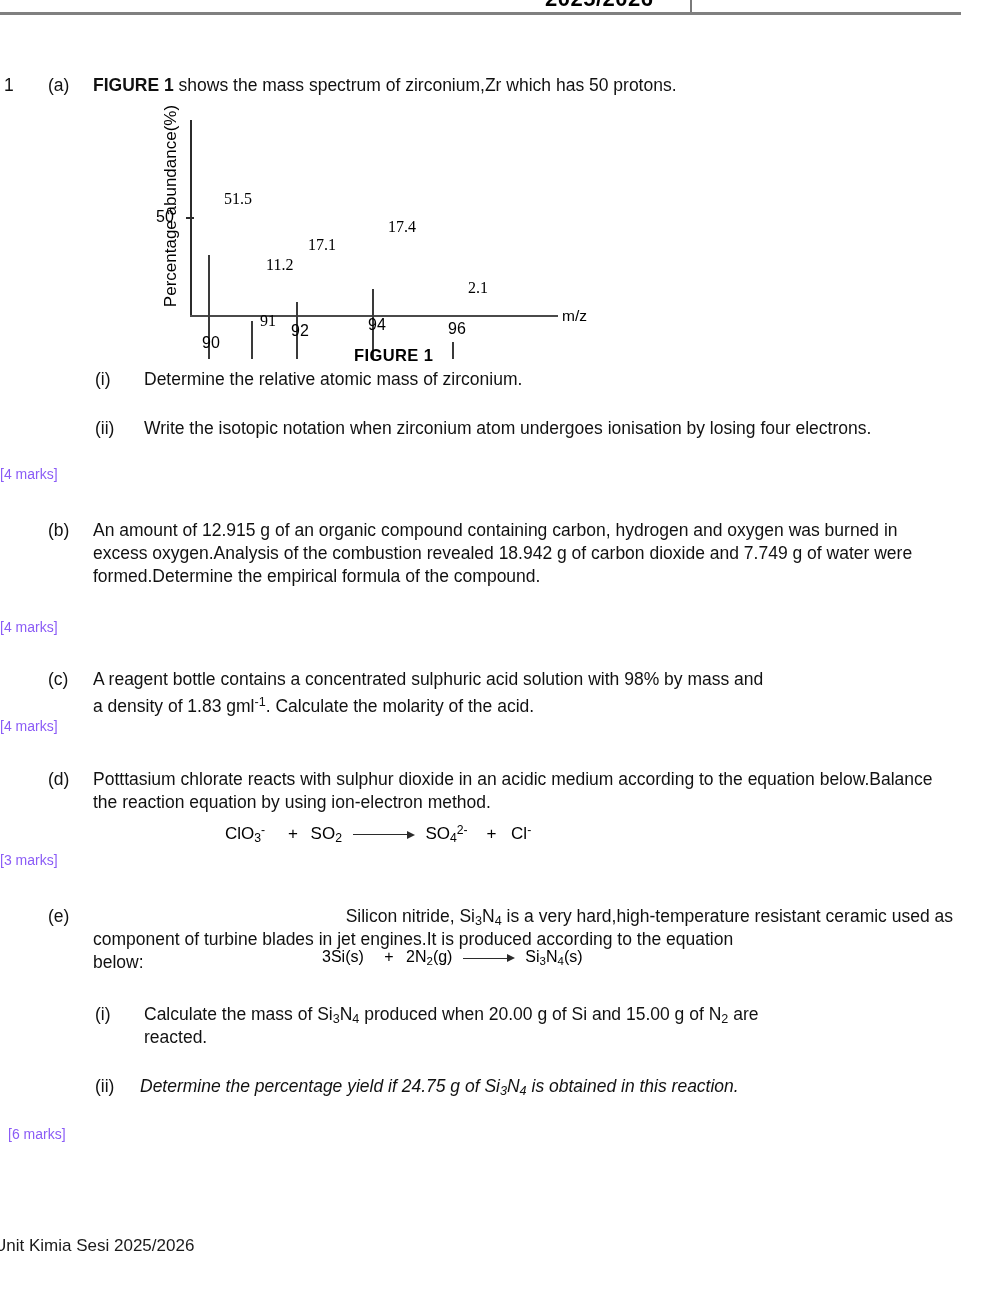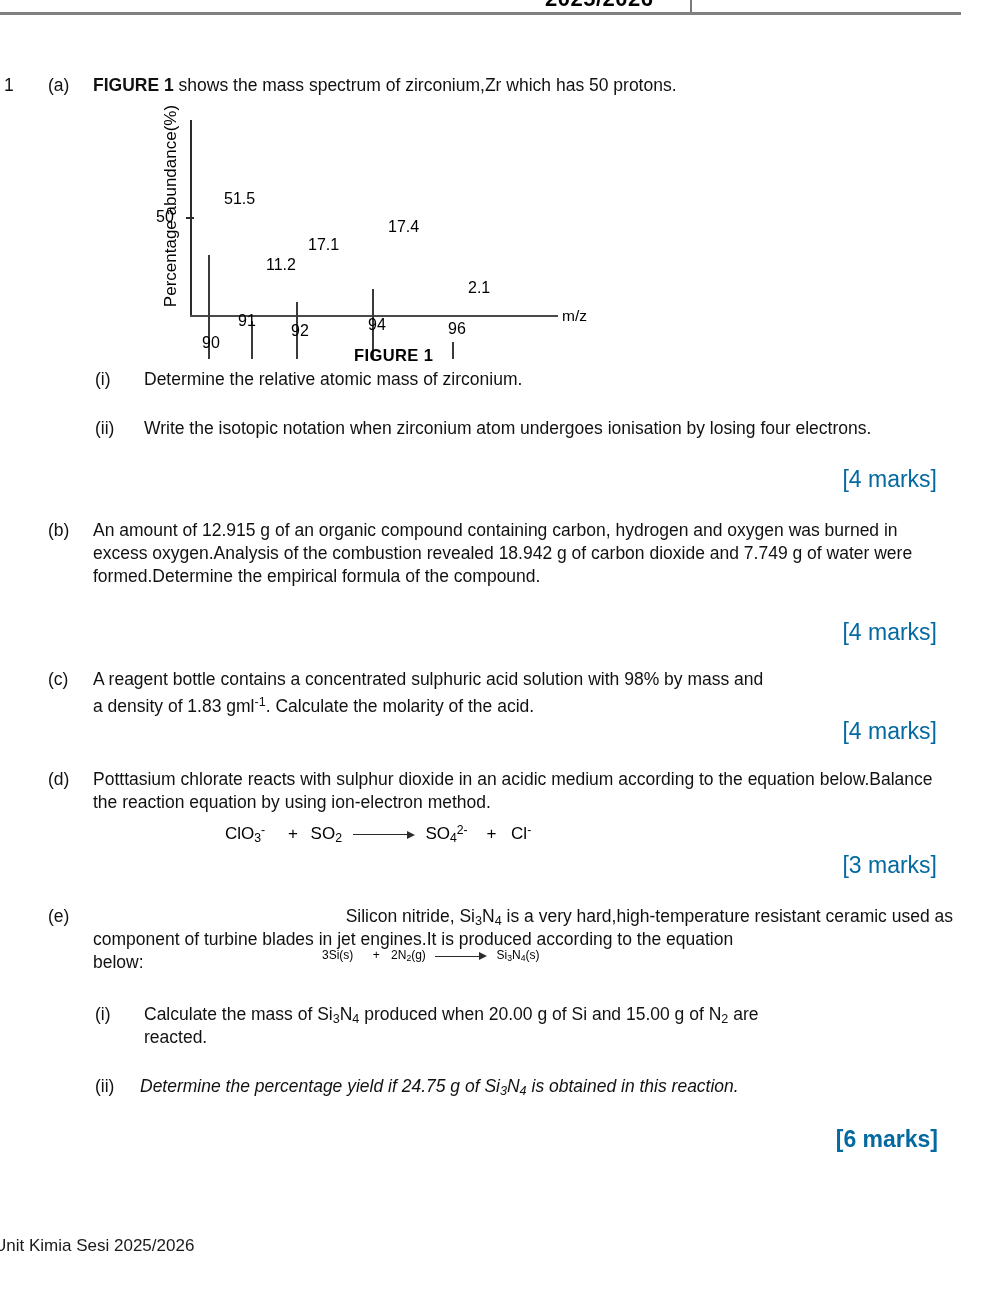--- a/index.html
+++ b/index.html
@@ -54,24 +54,24 @@
   }
   .lbl {
     position: absolute;
     font-size: 17.5px;
     line-height: 23px;
     font-family: "Liberation Sans", sans-serif;
     color: #111;
   }
   .marks {
     position: absolute;
-    font-size: 23px;
-    font-family: "Liberation Sans", sans-serif;
-    text-align: right;
-    color: #0369a1;
+    font-size: 14px;
+    font-family: "Liberation Sans", sans-serif;
+    text-align: left;
+    color: #8b5cf6;
   }
   b.bold { font-weight: bold; }
   sub { font-size: 0.72em; vertical-align: -0.25em; }
   sup { font-size: 0.72em; vertical-align: 0.45em; }
 
   
   #figure1 {
     position: absolute;
     left: 118px; top: 104px;
     width: 470px; height: 255px;
@@ -121,21 +121,21 @@
   .peak-stem {
     position: absolute;
     width: 1.6px;
     background: #3a3a3a;
     bottom: 0;
   }
   .peak-value {
     position: absolute;
     font-size: 16px;
     white-space: nowrap;
-    font-family: Liberation Sans, sans-serif;
+    font-family: Liberation Serif, serif;
     text-align: right;
   }
   .peak-tick {
     position: absolute;
     font-size: 16px;
     white-space: nowrap;
     font-family: "Liberation Sans", sans-serif;
   }
   #chart-caption {
     position: absolute;
@@ -147,21 +147,21 @@
   }
 
   
   .equation {
     position: absolute;
     font-size: 17px;
     white-space: nowrap;
     font-family: "Liberation Sans", sans-serif;
   }
   .eq-small {
-    font-size: 12px;
+    font-size: 16px;
   }
   .arrow {
     display: inline-block;
     position: relative;
     width: 62px;
     height: 10px;
     vertical-align: middle;
     margin: 0 6px;
   }
   .arrow::before {
@@ -222,21 +222,21 @@
   <div class="peak-stem" style="left:254px; height:70px;"></div>
   <div class="peak-stem" style="left:334px; height:17px;"></div>
 
   <div class="peak-value" style="left:106px; top:86px;">51.5</div>
   <div class="peak-value" style="left:148px; top:152px;">11.2</div>
   <div class="peak-value" style="left:190px; top:132px;">17.1</div>
   <div class="peak-value" style="left:270px; top:114px;">17.4</div>
   <div class="peak-value" style="left:350px; top:175px;">2.1</div>
 
   <div class="peak-tick" style="left:84px; top:230px;">90</div>
-  <div class="peak-tick" style="left:120px; top:208px;">91</div>
+  <div class="peak-tick" style="left:142px; top:208px;font-family:Liberation Serif, serif;">91</div>
   <div class="peak-tick" style="left:173px; top:218px;">92</div>
   <div class="peak-tick" style="left:250px; top:212px;">94</div>
   <div class="peak-tick" style="left:330px; top:216px;">96</div>
 
   <div id="chart-caption">FIGURE 1</div>
 </div>
 
 <div class="lbl" style="left:95px; top:368px;">(i)</div>
 <div class="qtext" style="left:144px; top:368px; width:800px;">Determine the relative atomic mass of zirconium.</div>
 
@@ -281,15 +281,15 @@
   <span><span>Si</span><sub>3</sub><span>N</span><sub>4</sub><span>(s)</span></span>
 </div>
 
 <div class="lbl" style="left:95px; top:1003px;">(i)</div>
 <div class="qtext" style="left:144px; top:1003px; width:800px;"><span>Calculate the mass of Si</span><sub>3</sub><span>N</span><sub>4</sub><span> produced when 20.00 g of Si and 15.00 g of N</span><sub>2</sub><span> are</span></div>
 <div class="qtext" style="left:144px; top:1026px;">reacted.</div>
 
 <div class="lbl" style="left:95px; top:1075px;">(ii)</div>
 <div class="qtext" style="left:140px; top:1075px; width:800px;font-style:italic;"><span>Determine the percentage yield if 24.75 g of Si</span><sub>3</sub><span>N</span><sub>4</sub><span> is obtained in this reaction.</span></div>
 
-<div class="marks" style="left:1px; top:1126px; width:937px;font-weight:bold;">[6 marks]</div>
+<div class="marks" style="left:8px; top:1126px; width:937px;">[6 marks]</div>
 
 <div id="footer">Unit Kimia Sesi 2025/2026</div>
 
 </body></html>

